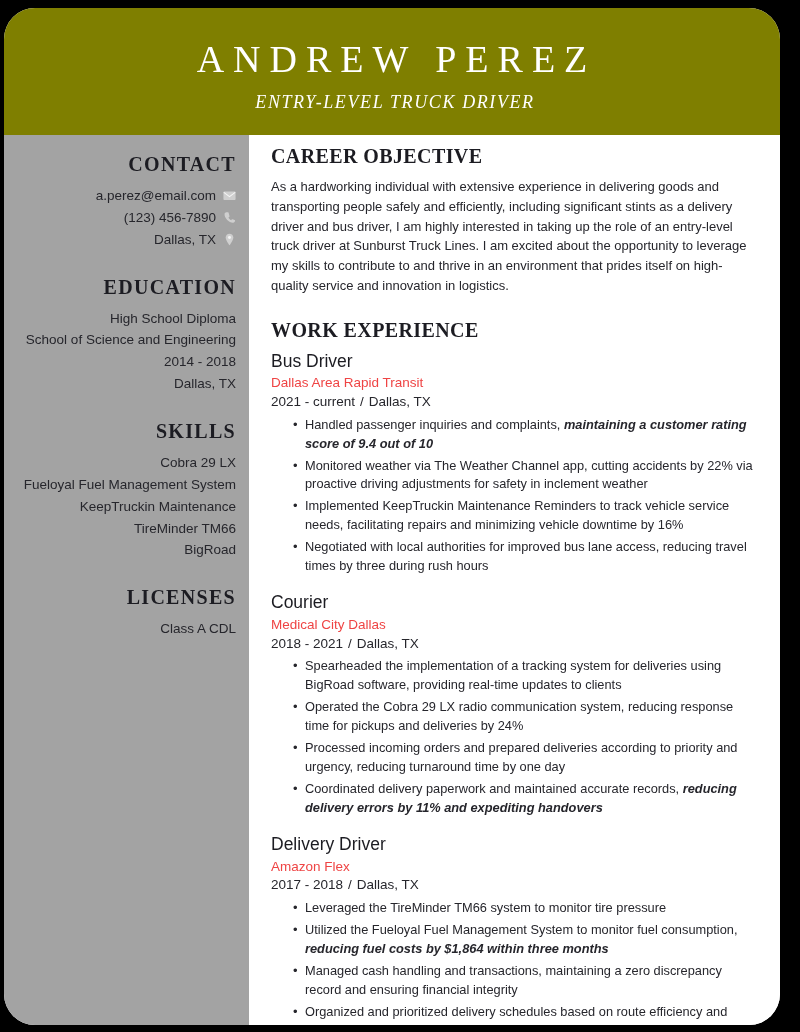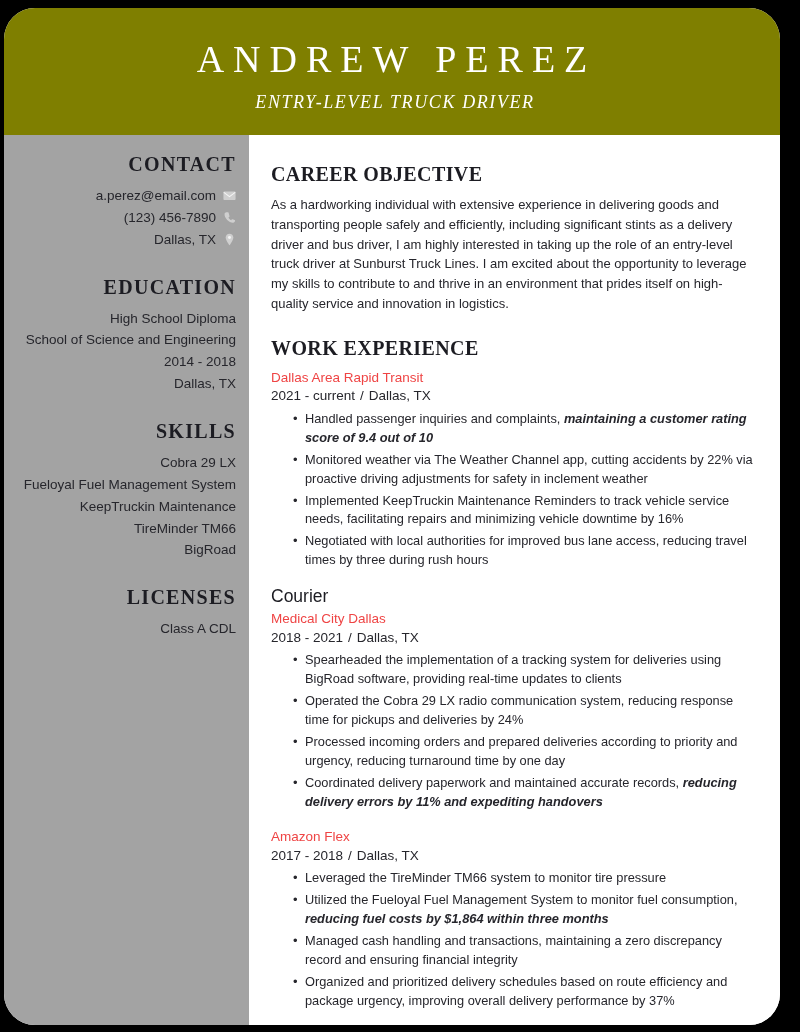--- a/index.html
+++ b/index.html
@@ -63,21 +63,21 @@
     width: 245px;
     flex: 0 0 245px;
     background: #a3a3a3;
     padding: 18px 13px 0 12px;
     text-align: right;
   }
 
   .main {
     flex: 1 1 auto;
     background: #ffffff;
-    padding: 28px 20px 0 22px;
+    padding: 10px 20px 0 22px;
   }
 
   
   .side-heading {
     font-family: "Liberation Serif", serif;
     font-size: 20px;
     font-weight: 700;
     letter-spacing: 1.3px;
     color: #1c1c22;
     margin-bottom: 9px;
@@ -256,20 +256,21 @@
 
       <section>
         <h2 class="main-heading">CAREER OBJECTIVE</h2>
         <p class="objective-text">As a hardworking individual with extensive experience in delivering goods and transporting people safely and efficiently, including significant stints as a delivery driver and bus driver, I am highly interested in taking up the role of an entry-level truck driver at Sunburst Truck Lines. I am excited about the opportunity to leverage my skills to contribute to and thrive in an environment that prides itself on high-quality service and innovation in logistics.</p>
       </section>
 
       <section>
         <h2 class="main-heading">WORK EXPERIENCE</h2>
         <div id="jobs-container">
             <div class="job">
+              <div class="job-title">Bus Driver</div>
               <div class="job-company">Dallas Area Rapid Transit</div>
               <div class="job-meta"><span>2021 - current</span><span class="sep">/</span><span>Dallas, TX</span></div>
               <ul class="bullets">
                 <li>Handled passenger inquiries and complaints, <em>maintaining a customer rating score of 9.4 out of 10</em></li>
                 <li>Monitored weather via The Weather Channel app, cutting accidents by 22% via proactive driving adjustments for safety in inclement weather</li>
                 <li>Implemented KeepTruckin Maintenance Reminders to track vehicle service needs, facilitating repairs and minimizing vehicle downtime by 16%</li>
                 <li>Negotiated with local authorities for improved bus lane access, reducing travel times by three during rush hours</li>
               </ul>
             </div>
             <div class="job">
@@ -277,20 +278,21 @@
               <div class="job-company">Medical City Dallas</div>
               <div class="job-meta"><span>2018 - 2021</span><span class="sep">/</span><span>Dallas, TX</span></div>
               <ul class="bullets">
                 <li>Spearheaded the implementation of a tracking system for deliveries using BigRoad software, providing real-time updates to clients</li>
                 <li>Operated the Cobra 29 LX radio communication system, reducing response time for pickups and deliveries by 24%</li>
                 <li>Processed incoming orders and prepared deliveries according to priority and urgency, reducing turnaround time by one day</li>
                 <li>Coordinated delivery paperwork and maintained accurate records, <em>reducing delivery errors by 11% and expediting handovers</em></li>
               </ul>
             </div>
             <div class="job">
+              <div class="job-title">Delivery Driver</div>
               <div class="job-company">Amazon Flex</div>
               <div class="job-meta"><span>2017 - 2018</span><span class="sep">/</span><span>Dallas, TX</span></div>
               <ul class="bullets">
                 <li>Leveraged the TireMinder TM66 system to monitor tire pressure</li>
                 <li>Utilized the Fueloyal Fuel Management System to monitor fuel consumption, <em>reducing fuel costs by $1,864 within three months</em></li>
                 <li>Managed cash handling and transactions, maintaining a zero discrepancy record and ensuring financial integrity</li>
                 <li>Organized and prioritized delivery schedules based on route efficiency and package urgency, improving overall delivery performance by 37%</li>
               </ul>
             </div>
           </div>

